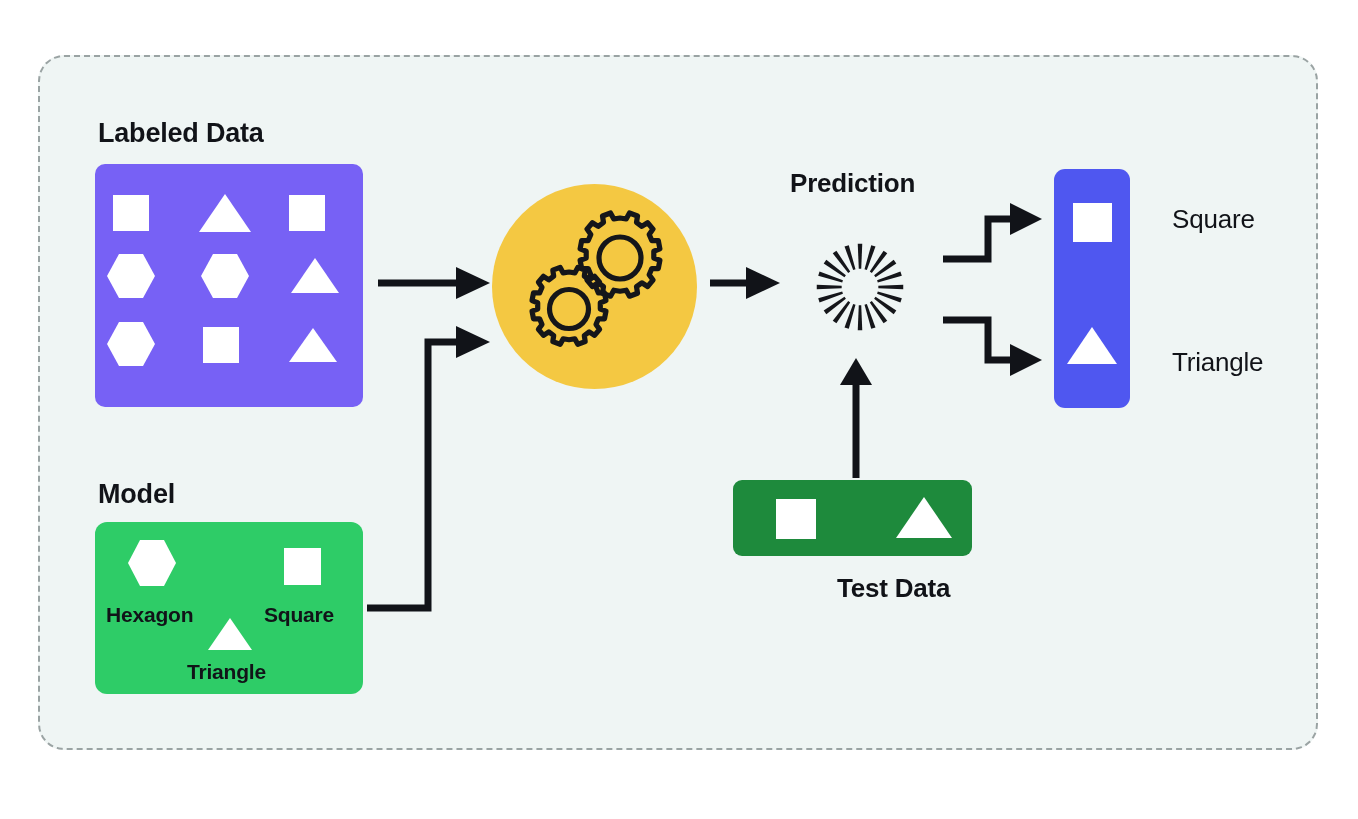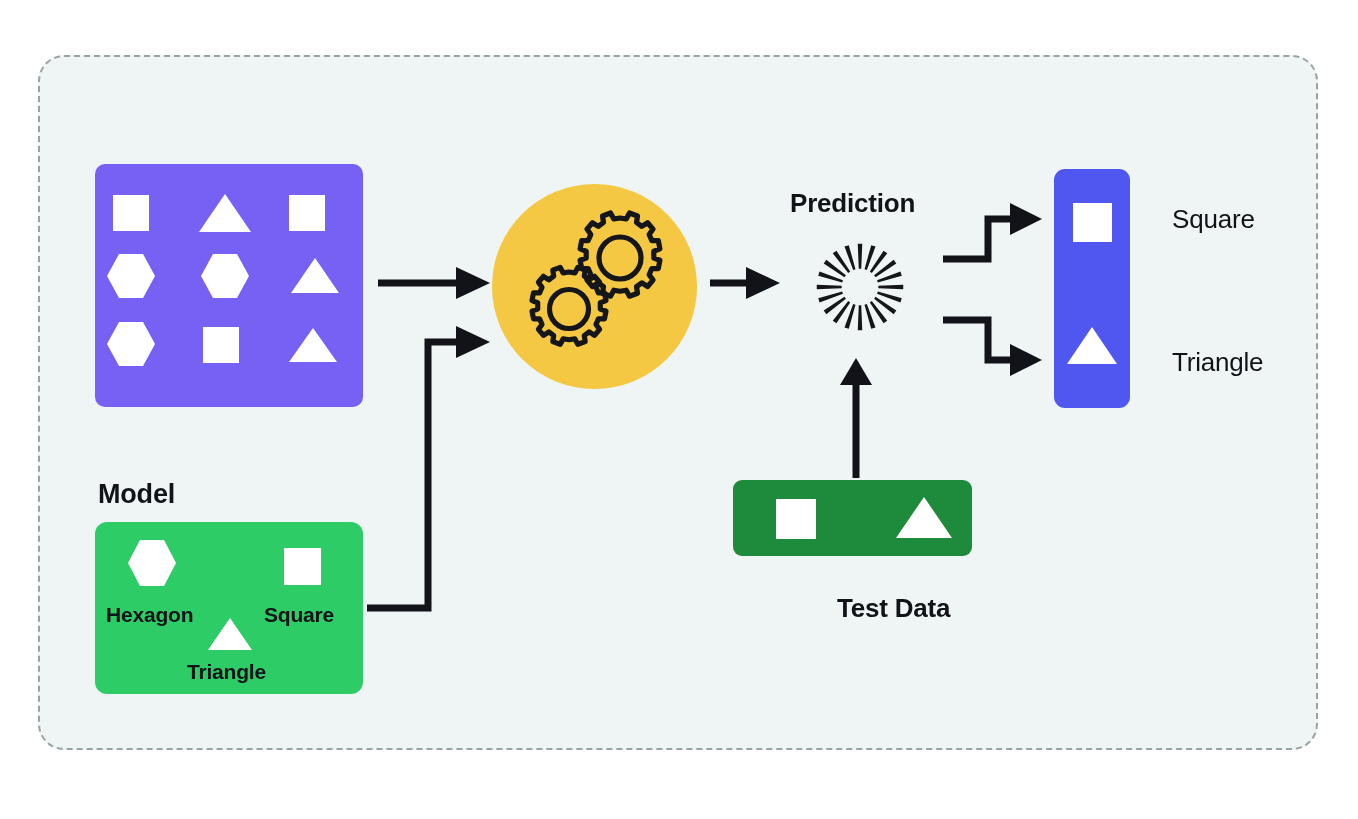--- a/index.html
+++ b/index.html
@@ -37,21 +37,20 @@
     white-space: nowrap;
     letter-spacing: -0.2px;
   }
   .heading {
     font-size: 27px;
     font-weight: 700;
   }
   .caption {
     font-size: 26px;
     font-weight: 600;
-    margin-top: 20px;
   }
   .chiplabel {
     font-size: 21px;
     font-weight: 600;
   }
   .outlabel {
     font-size: 26px;
     font-weight: 500;
   }
   
@@ -148,20 +147,21 @@
     height: 94px;
   }
 </style>
 </head>
 <body>
 
 <div id="canvas">
 
   <div id="panel"></div>
 
+  <div class="txt heading" style="left:98px; top:118px;">Labeled Data</div>
 
   <div class="box" id="labeled-data-box">
 
     <div class="shape sq" style="left:18px; top:31px; width:36px; height:36px;"></div>
     <div class="shape tri" style="left:104px; top:30px; border-left-width:26px; border-right-width:26px; border-bottom-width:38px;"></div>
     <div class="shape sq" style="left:194px; top:31px; width:36px; height:36px;"></div>
 
     <div class="shape hex" style="left:12px; top:90px; width:48px; height:44px;"></div>
     <div class="shape hex" style="left:106px; top:90px; width:48px; height:44px;"></div>
     <div class="shape tri" style="left:196px; top:94px; border-left-width:24px; border-right-width:24px; border-bottom-width:35px;"></div>

